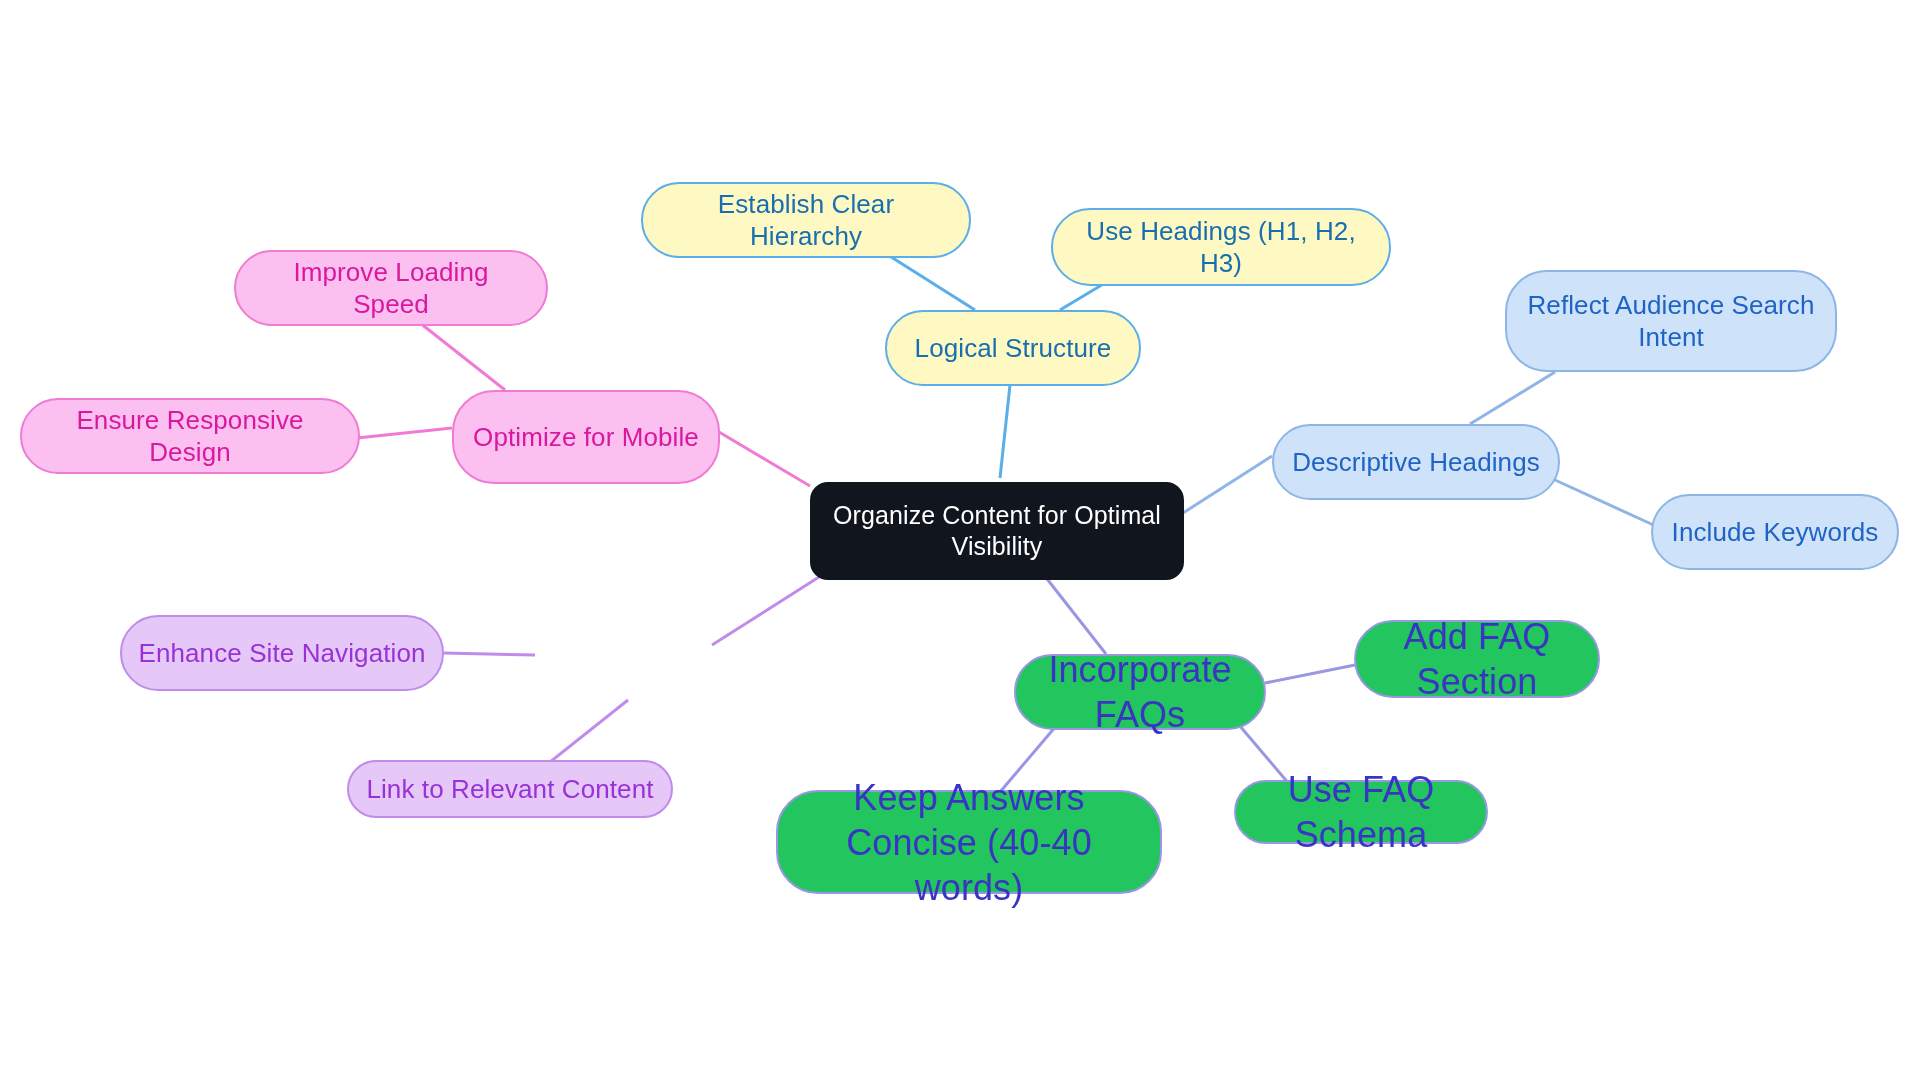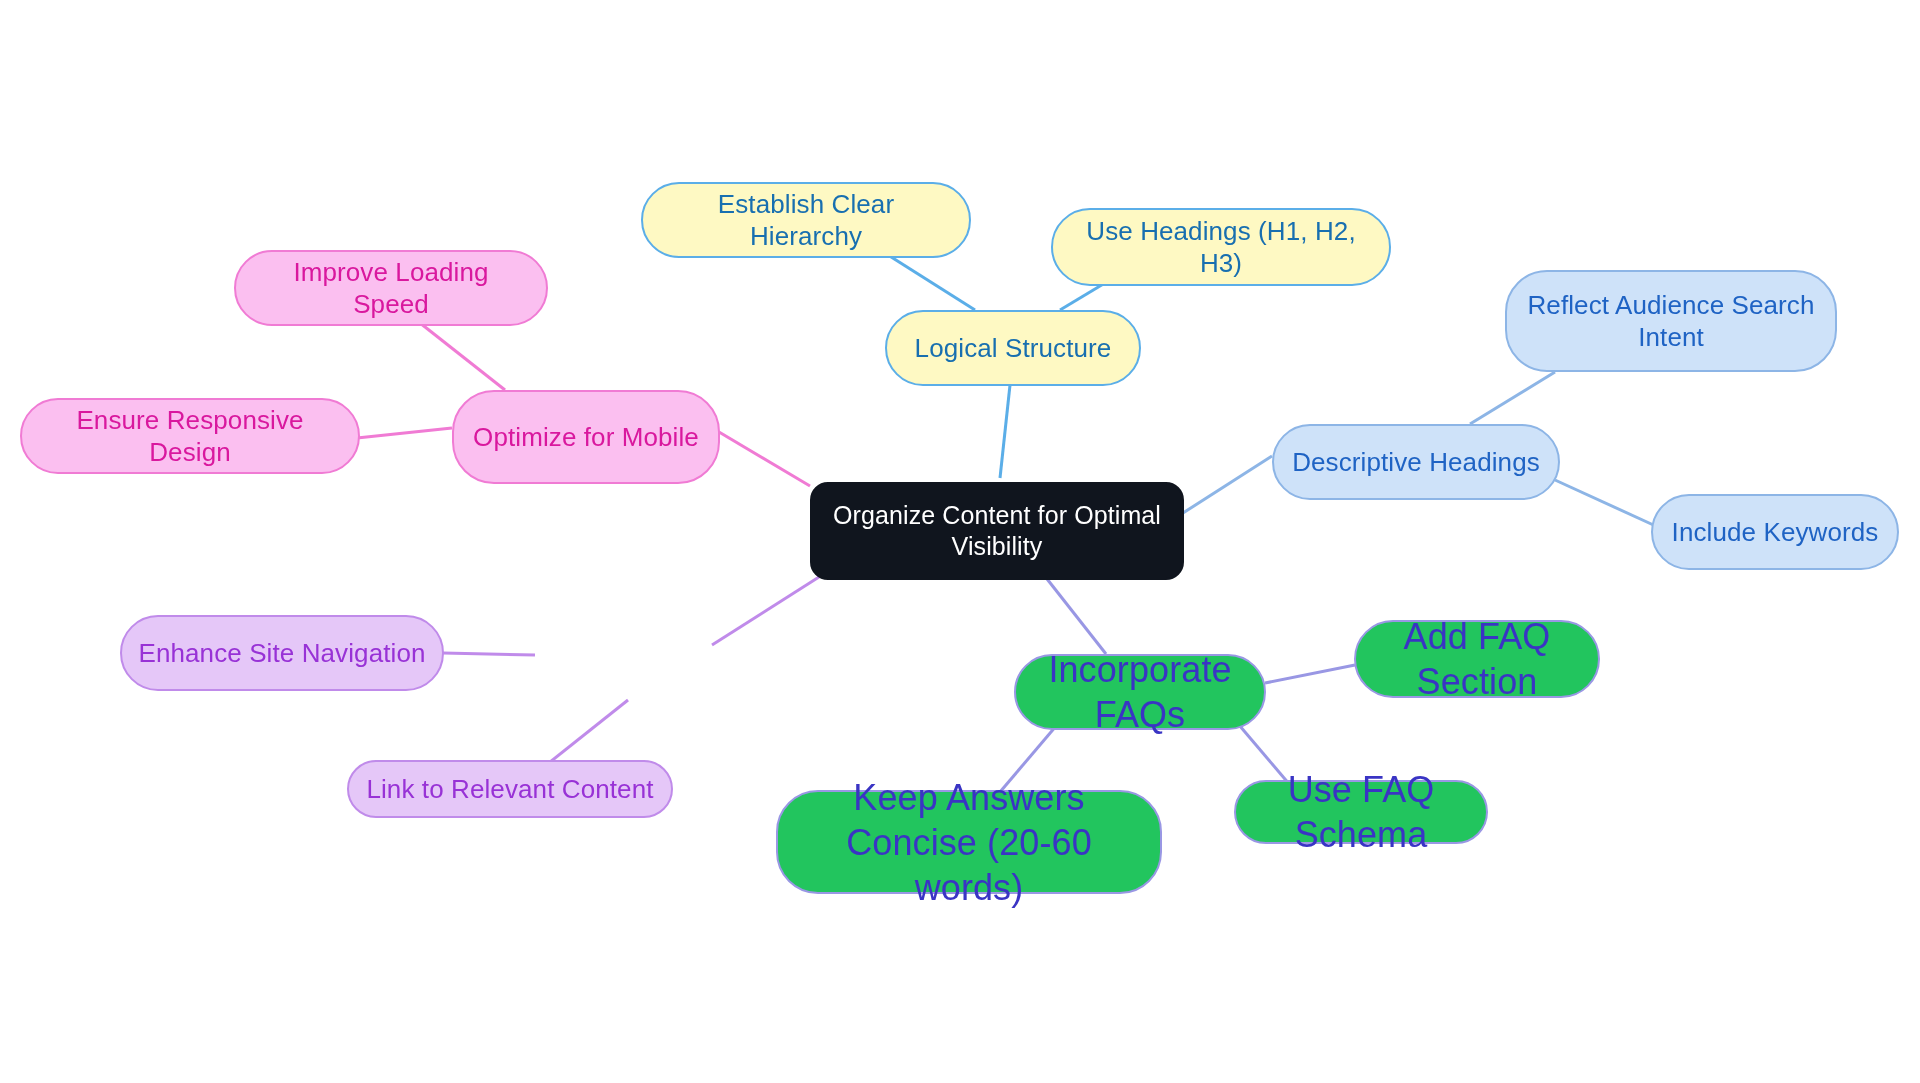--- a/index.html
+++ b/index.html
@@ -131,15 +131,15 @@
   <div class="node node-orchid" style="left:120px; top:615px; width:324px; height:76px;">Enhance Site Navigation</div>
 
   <div class="node node-orchid" style="left:347px; top:760px; width:326px; height:58px;">Link to Relevant Content</div>
 
   <div class="node node-periwinkle" style="left:1014px; top:654px; width:252px; height:76px;">Incorporate FAQs</div>
 
   <div class="node node-periwinkle" style="left:1354px; top:620px; width:246px; height:78px;">Add FAQ Section</div>
 
   <div class="node node-periwinkle" style="left:1234px; top:780px; width:254px; height:64px;">Use FAQ Schema</div>
 
-  <div class="node node-periwinkle" style="left:776px; top:790px; width:386px; height:104px;">Keep Answers Concise (20-60 words)</div>
+  <div class="node node-periwinkle" style="left:776px; top:790px; width:386px; height:104px;">Keep Answers Concise (40-40 words)</div>
 
 </div>
 
 </body></html>

